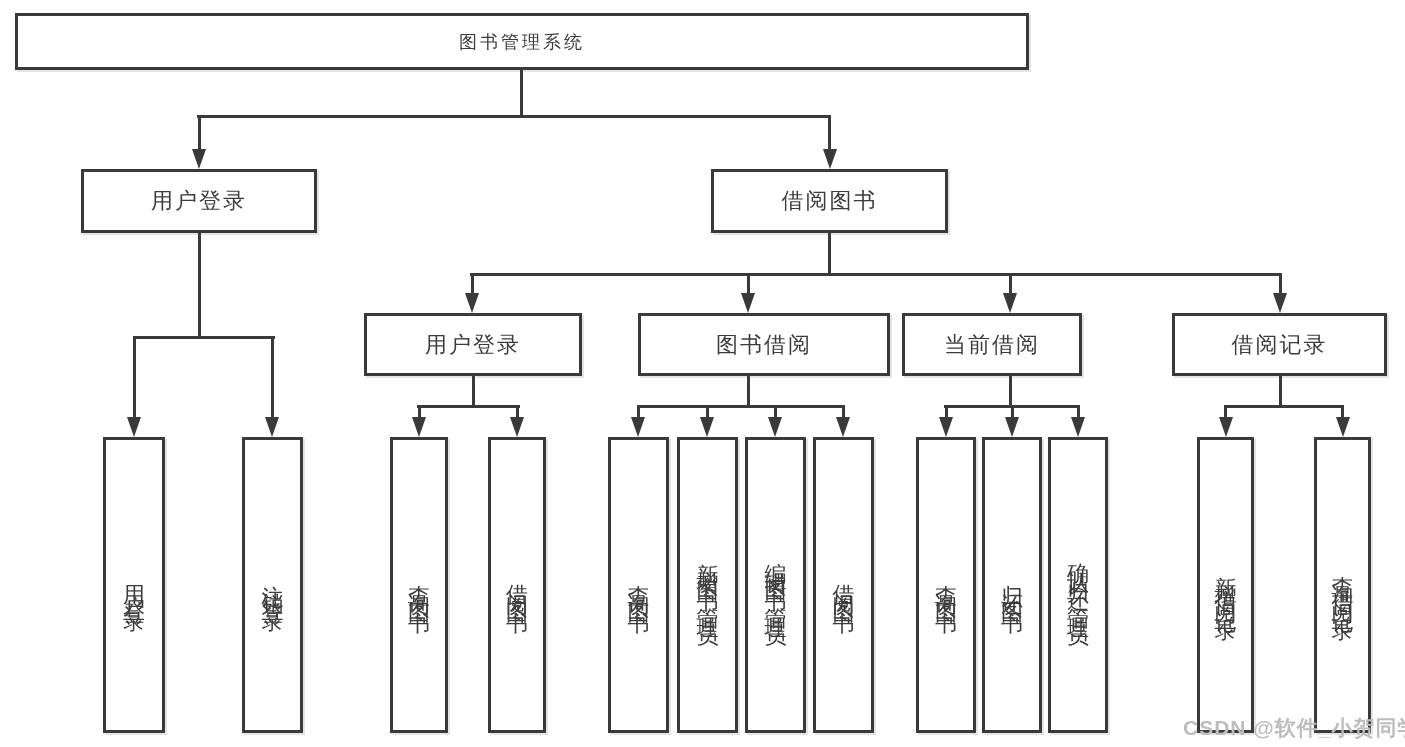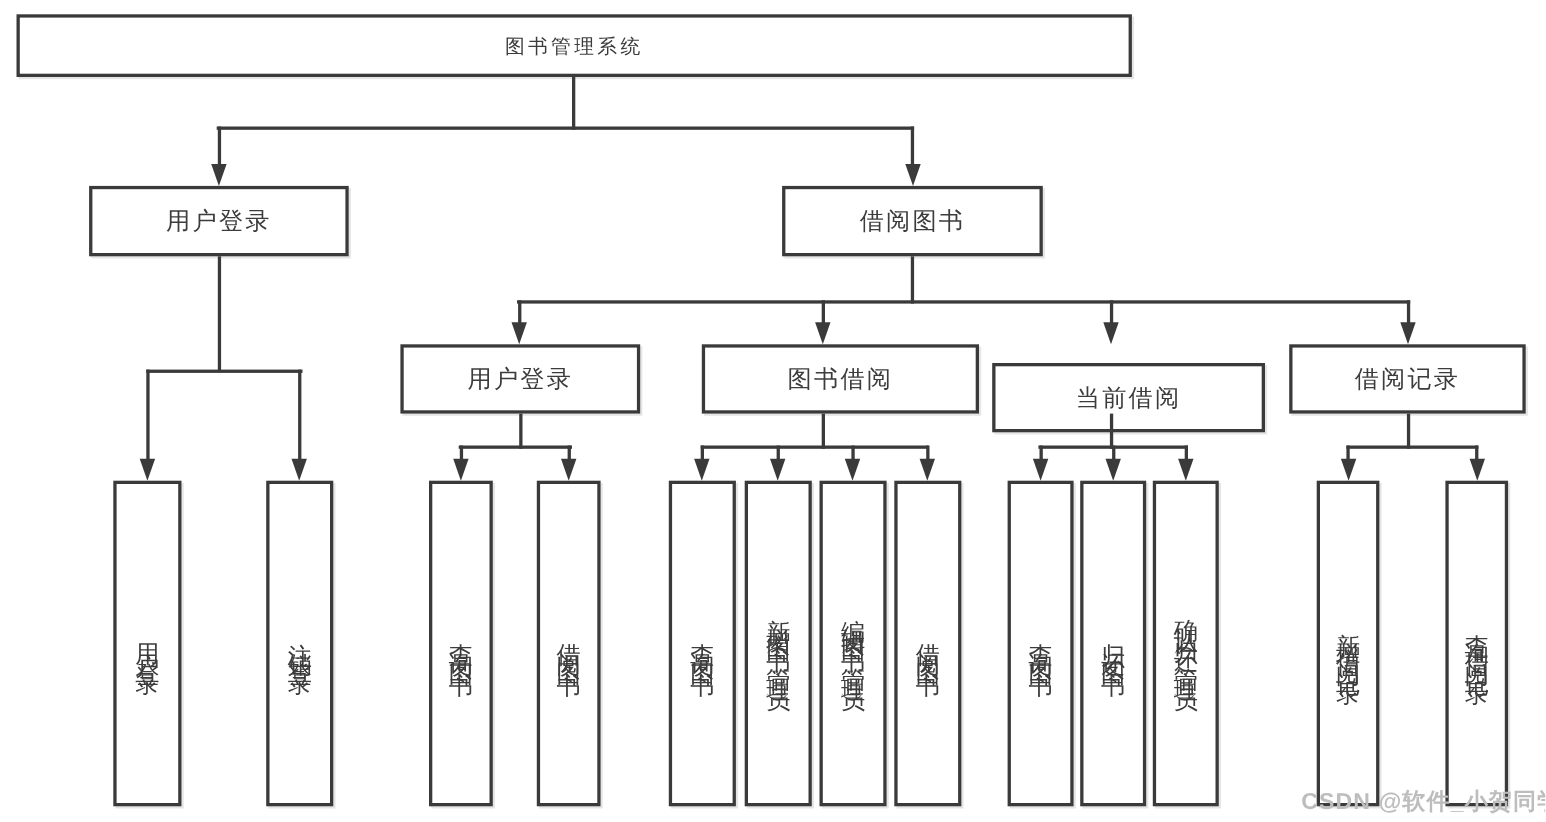--- a/index.html
+++ b/index.html
@@ -81,21 +81,21 @@
   <div class="ah" style="left:465px;top:293px;"></div>
   <div class="vline" style="left:746.5px;top:273px;height:24px;"></div>
   <div class="ah" style="left:741px;top:293px;"></div>
   <div class="vline" style="left:1008.5px;top:273px;height:24px;"></div>
   <div class="ah" style="left:1003px;top:293px;"></div>
   <div class="vline" style="left:1278.5px;top:273px;height:24px;"></div>
   <div class="ah" style="left:1273px;top:293px;"></div>
 
   <div class="node" style="left:364px;top:313px;width:218px;height:63px;">用户登录</div>
   <div class="node" style="left:638px;top:313px;width:252px;height:63px;">图书借阅</div>
-  <div class="node" style="left:902px;top:330px;width:248px;height:63px;">当前借阅</div>
+  <div class="node" style="left:902px;top:313px;width:180px;height:63px;">当前借阅</div>
   <div class="node" style="left:1172px;top:313px;width:215px;height:63px;">借阅记录</div>
 
   <div class="vline" style="left:471.5px;top:376px;height:32px;"></div>
   <div class="hline" style="left:417px;top:405px;width:103px;"></div>
   <div class="vline" style="left:417.5px;top:405px;height:14px;"></div>
   <div class="ah" style="left:412px;top:417px;"></div>
   <div class="vline" style="left:515.5px;top:405px;height:14px;"></div>
   <div class="ah" style="left:510px;top:417px;"></div>
 
   <div class="vline" style="left:746.5px;top:376px;height:32px;"></div>

